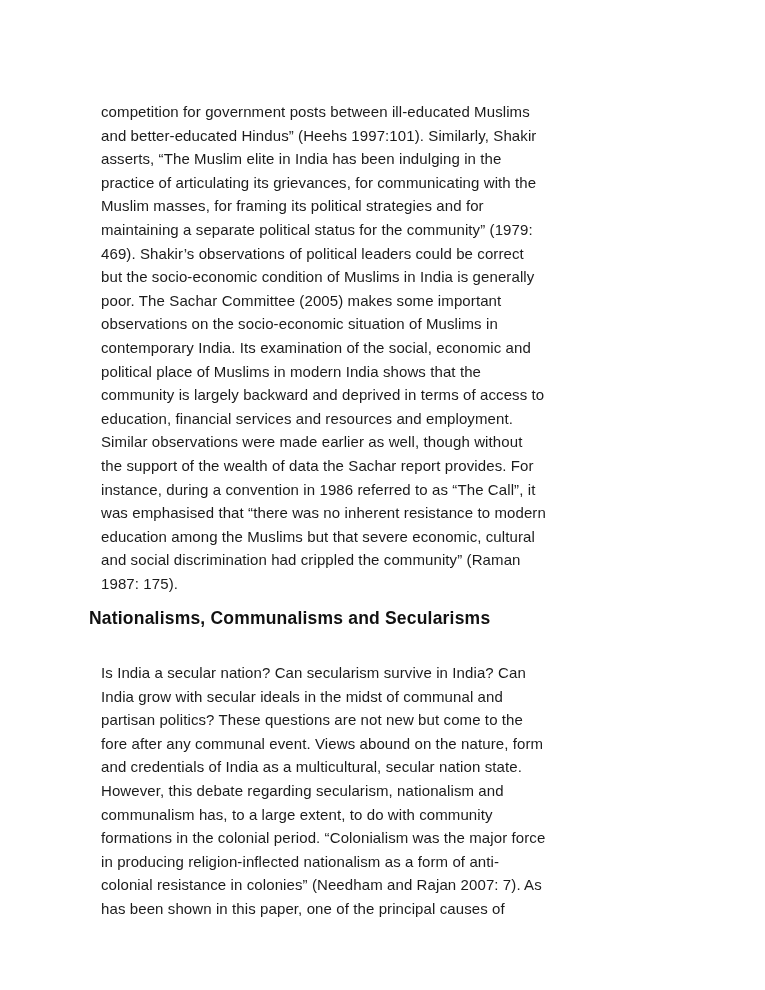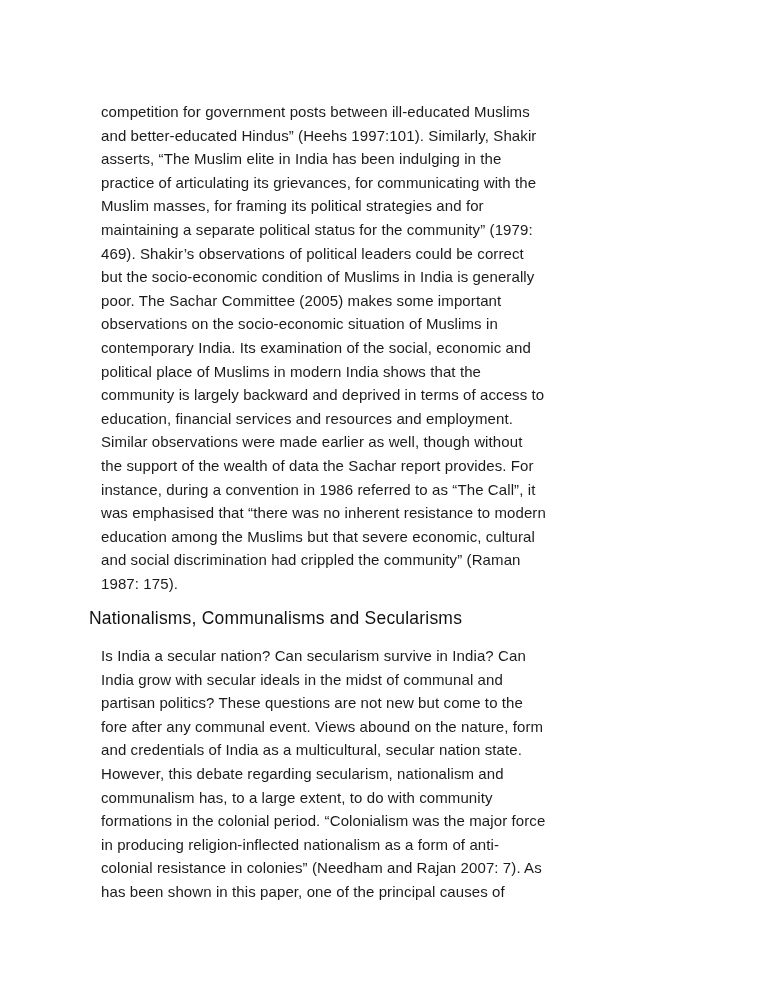--- a/index.html
+++ b/index.html
@@ -22,24 +22,24 @@
     color: #1b1b1b;
   }
   .body-text {
     margin: 12px;
     font-size: 15px;
     line-height: 23.6px;
     white-space: pre-line;
     letter-spacing: 0.1px;
   }
   .section-heading {
-    margin: 8px 0 13px 0;
+    margin: 8px 0 30px 0;
     font-size: 17.5px;
     line-height: 23.6px;
-    font-weight: normal;
+    font-weight: bold;
     color: #111111;
     letter-spacing: 0.2px;
   }
 </style>
 </head>
 <body>
 
 <div class="page">
   <p class="body-text">competition for government posts between ill-educated Muslims
 and better-educated Hindus” (Heehs 1997:101). Similarly, Shakir

